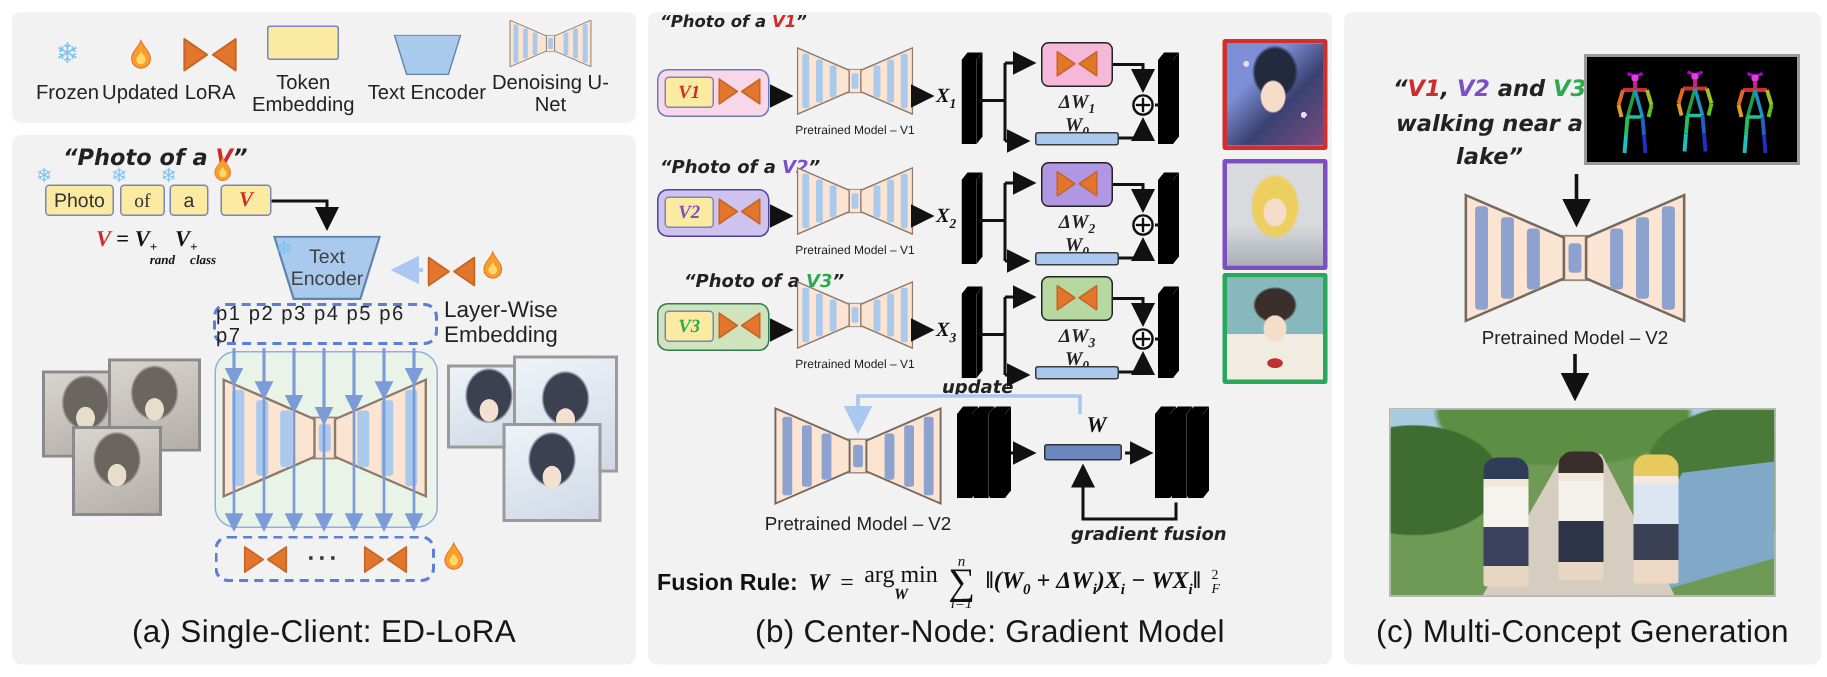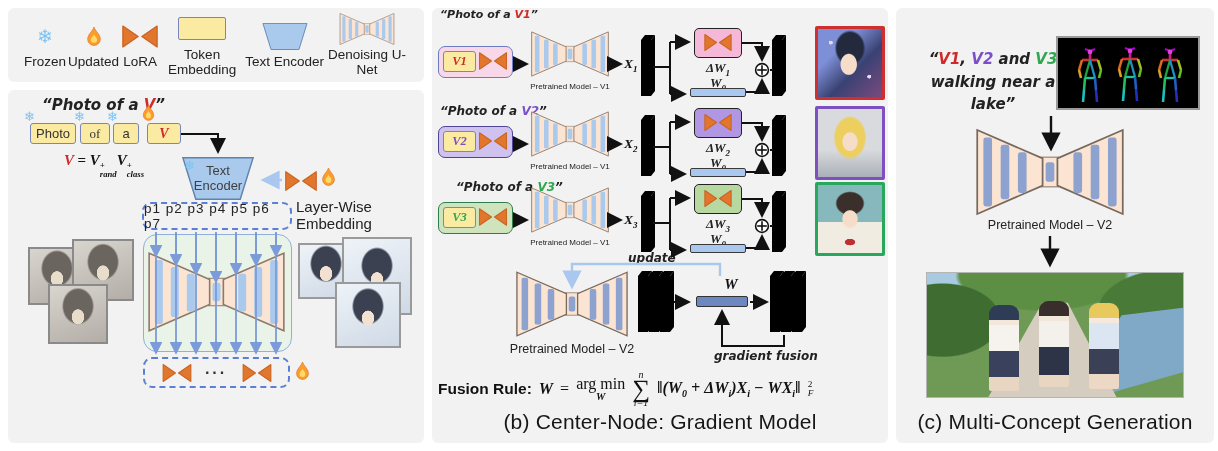--- a/index.html
+++ b/index.html
@@ -326,20 +326,21 @@
       </svg>
 
   <div class="ph noisy" style="left:20px;top:157px;width:58px;height:58px;"></div>
   <div class="ph noisy" style="left:64px;top:149px;width:62px;height:62px;"></div>
   <div class="ph noisy" style="left:40px;top:194px;width:60px;height:60px;z-index:2;"></div>
 
   <div class="ph clean" style="left:290px;top:153px;width:56px;height:56px;"></div>
   <div class="ph clean" style="left:334px;top:147px;width:70px;height:78px;"></div>
   <div class="ph clean" style="left:327px;top:192px;width:66px;height:66px;z-index:2;"></div>
 
+  <div class="caption">(a) Single-Client: ED-LoRA</div>
 </div>
 
 <div class="panel" id="panelB">
 
   <div class="abs script" style="left:8px;top:0;font-size:11px;"><span>“Photo of a </span><span class="vred">V1</span><span>”</span></div>
   <div class="cbox cb1" style="left:6px;top:38px;width:75px;height:32px;"></div>
   <div class="tok math vred" style="left:11px;top:43px;width:33px;font-size:12.5px;">V1</div>
   <svg class="abs" style="left:46px;top:43px;" width="30" height="20">
         <use href="#bow"></use>
       </svg>

